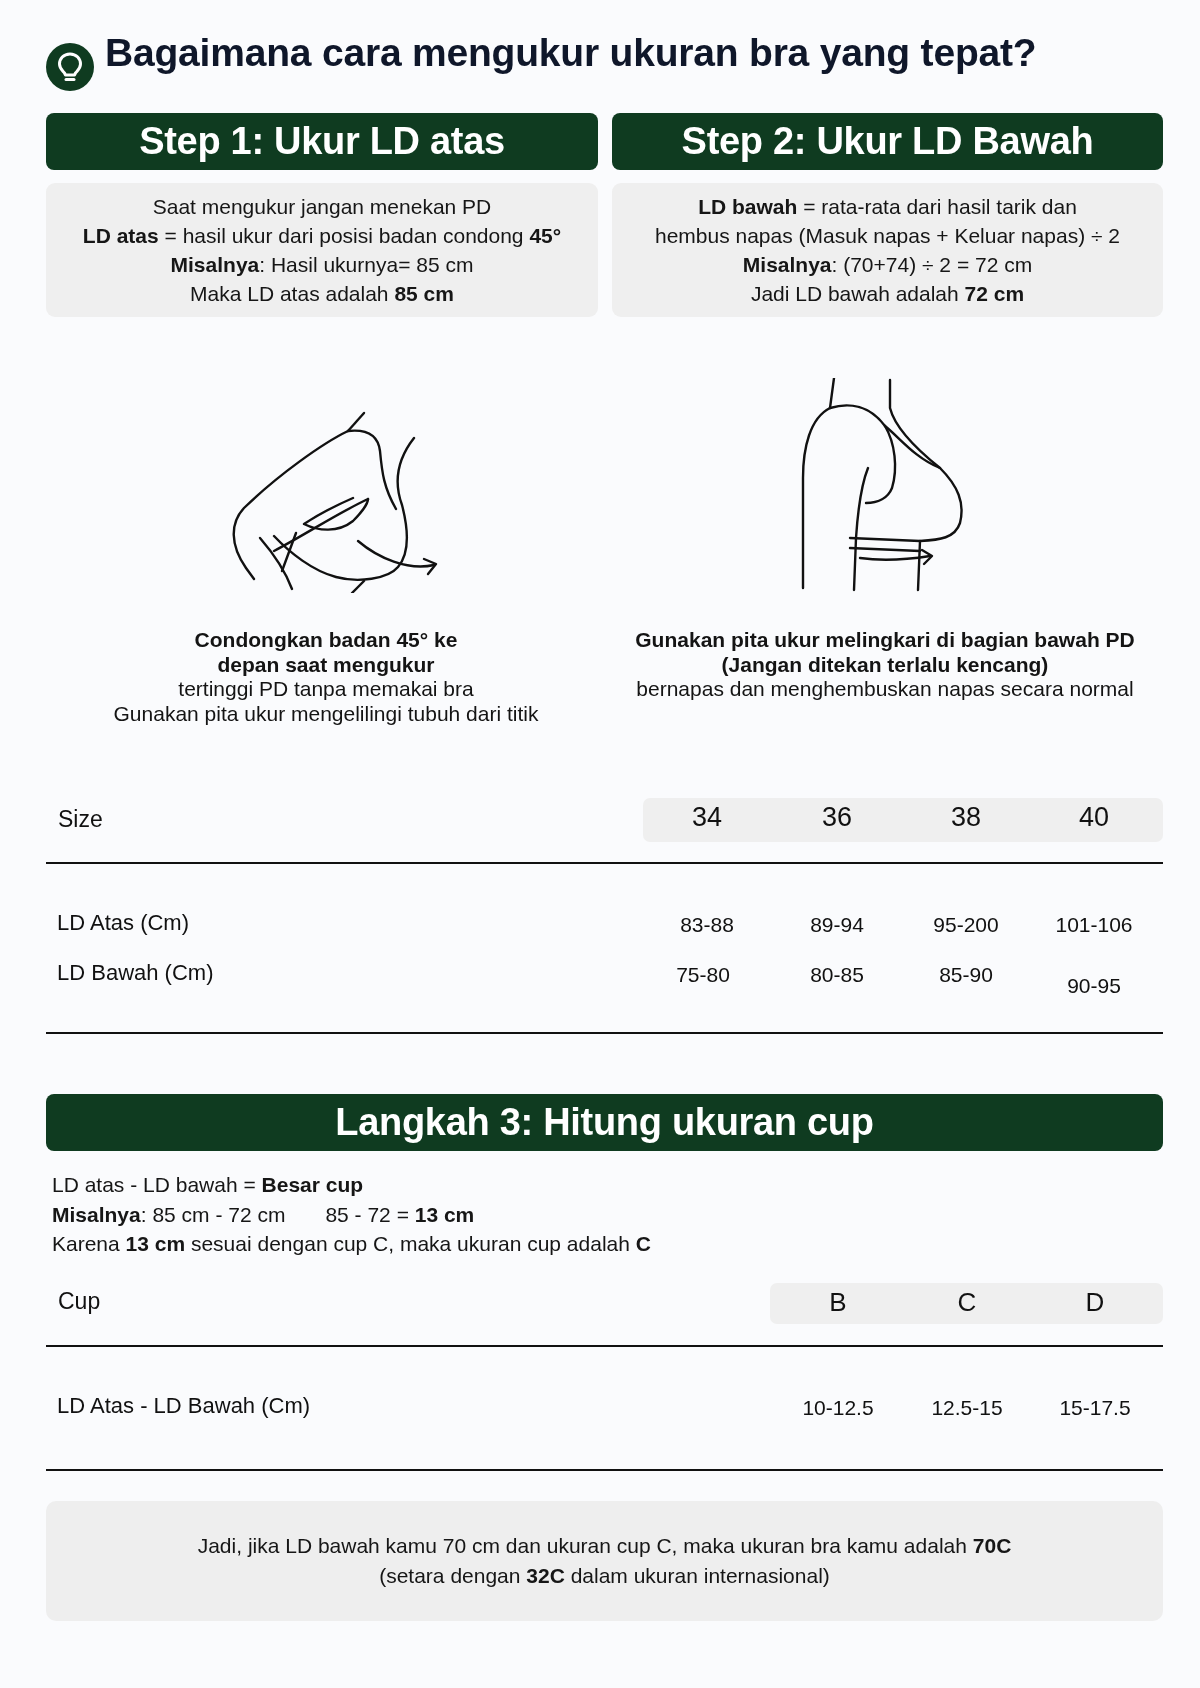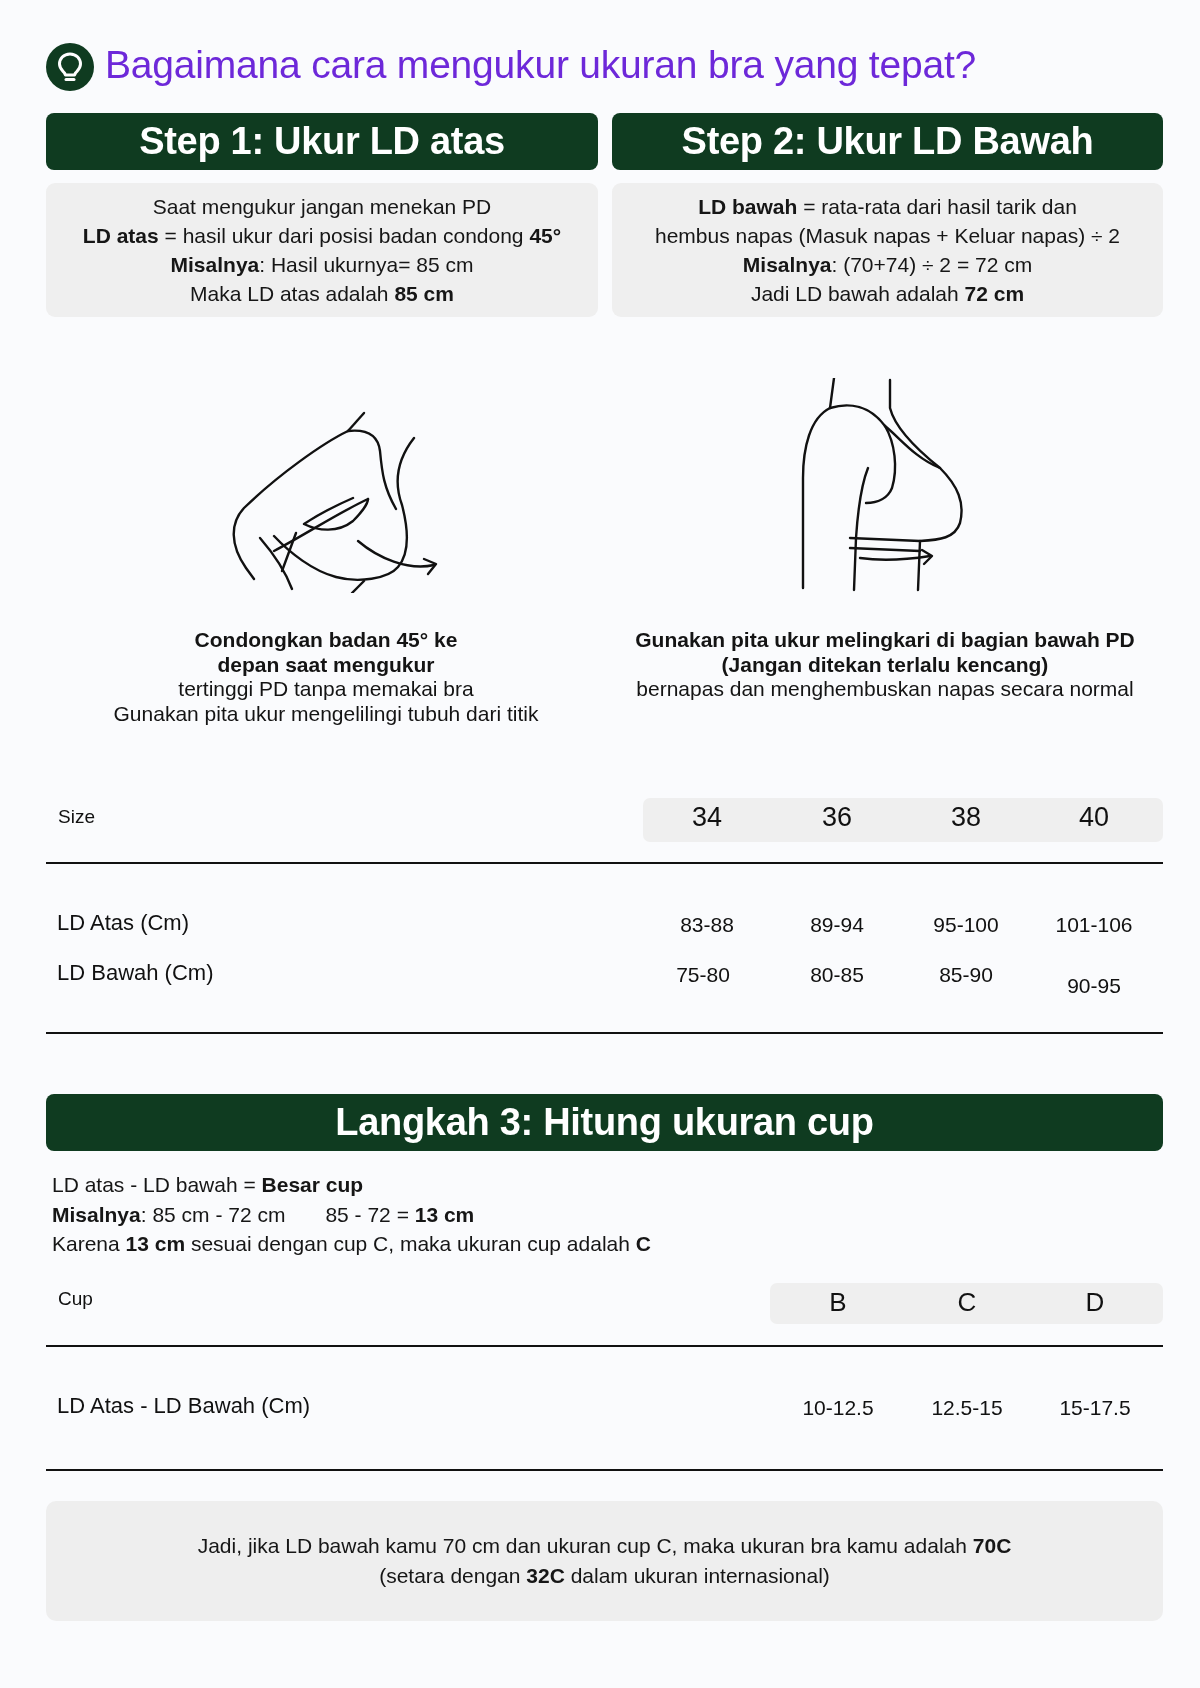--- a/index.html
+++ b/index.html
@@ -2,21 +2,21 @@
 <html><head>
 <meta charset="utf-8">
 <style>
   * { box-sizing: border-box; margin: 0; padding: 0; }
   html, body { width: 1200px; height: 1688px; background: #fafbfd; overflow: hidden; }
   body { position: relative; font-family: "Liberation Sans", "DejaVu Sans", sans-serif; color: #111; }
   .abs { position: absolute; }
   b { font-weight: 700; }
 
   .title-icon { left: 46px; top: 43px; width: 48px; height: 48px; border-radius: 50%; background: #0f3b20; display: flex; align-items: center; justify-content: center; }
-  .title-text { left: 105px; top: 42px; font-size: 39px; font-weight: 400; letter-spacing: -0.2px; color: #6d28d9; white-space: nowrap; line-height: 46px; }
+  .title-text { left: 105px; top: 30px; font-size: 39px; font-weight: 700; letter-spacing: -0.2px; color: #0f172a; white-space: nowrap; line-height: 46px; }
 
   .banner { background: #0f3b20; color: #fff; border-radius: 8px; display: flex; align-items: center; justify-content: center; font-weight: 700; font-size: 38px; letter-spacing: -0.3px; white-space: nowrap; }
   .step1-banner { left: 46px; top: 113px; width: 552px; height: 57px; }
   .step2-banner { left: 612px; top: 113px; width: 551px; height: 57px; }
   .step3-banner { left: 46px; top: 1094px; width: 1117px; height: 57px; }
 
   .gray-box { background: #efefef; border-radius: 9px; text-align: center; font-size: 21px; line-height: 29px; color: #161616; display: flex; flex-direction: column; justify-content: center; }
   .step1-box { left: 46px; top: 183px; width: 552px; height: 134px; }
   .step2-box { left: 612px; top: 183px; width: 551px; height: 134px; }
 
@@ -24,21 +24,21 @@
   .illus1 { left: 218px; top: 393px; width: 220px; height: 200px; }
   .illus2 { left: 800px; top: 378px; width: 170px; height: 218px; }
 
   .caption { text-align: center; font-size: 21px; line-height: 24.5px; color: #141414; }
   .caption .cap-bold { font-weight: 700; }
   .caption1 { left: 46px; top: 628px; width: 560px; }
   .caption2 { left: 600px; top: 628px; width: 570px; }
 
   .hline { height: 2px; background: #111; left: 46px; width: 1117px; }
 
-  .table-label { font-size: 19px; font-weight: 400; color: #111; white-space: nowrap; }
+  .table-label { font-size: 23px; font-weight: 400; color: #111; white-space: nowrap; }
   .row-label { font-size: 22px; font-weight: 500; color: #111; white-space: nowrap; }
   .pill { background: #efefef; border-radius: 7px; }
   .pill-cell { position: absolute; text-align: center; font-size: 27px; color: #111; transform: translateX(-50%); white-space: nowrap; }
   .cell { position: absolute; text-align: center; font-size: 21px; color: #111; transform: translateX(-50%); white-space: nowrap; }
 
   .explain { left: 52px; font-size: 21px; line-height: 29.5px; color: #161616; white-space: nowrap; }
   .explain .gap { display: inline-block; width: 40px; }
 
   .result-box { left: 46px; top: 1501px; width: 1117px; height: 120px; background: #eeeeee; border-radius: 10px; text-align: center; font-size: 21px; line-height: 30px; color: #161616; display: flex; flex-direction: column; justify-content: center; }
 </style>
@@ -141,21 +141,21 @@
   </div>
   <div class="pill-cell" style="left:707px;top:802px;">34</div>
   <div class="pill-cell" style="left:837px;top:802px;">36</div>
   <div class="pill-cell" style="left:966px;top:802px;">38</div>
   <div class="pill-cell" style="left:1094px;top:802px;">40</div>
   <div class="abs hline" style="top:862px;"></div>
 
   <div class="abs row-label" style="left:57px;top:910px;">LD Atas (Cm)</div>
   <div class="cell" style="left:707px;top:913px;">83-88</div>
   <div class="cell" style="left:837px;top:913px;">89-94</div>
-  <div class="cell" style="left:966px;top:913px;">95-100</div>
+  <div class="cell" style="left:966px;top:913px;">95-200</div>
   <div class="cell" style="left:1094px;top:913px;">101-106</div>
 
   <div class="abs row-label" style="left:57px;top:960px;">LD Bawah (Cm)</div>
   <div class="cell" style="left:703px;top:963px;">75-80</div>
   <div class="cell" style="left:837px;top:963px;">80-85</div>
   <div class="cell" style="left:966px;top:963px;">85-90</div>
   <div class="cell" style="left:1094px;top:974px;">90-95</div>
 
   <div class="abs hline" style="top:1032px;"></div>
 </div>

